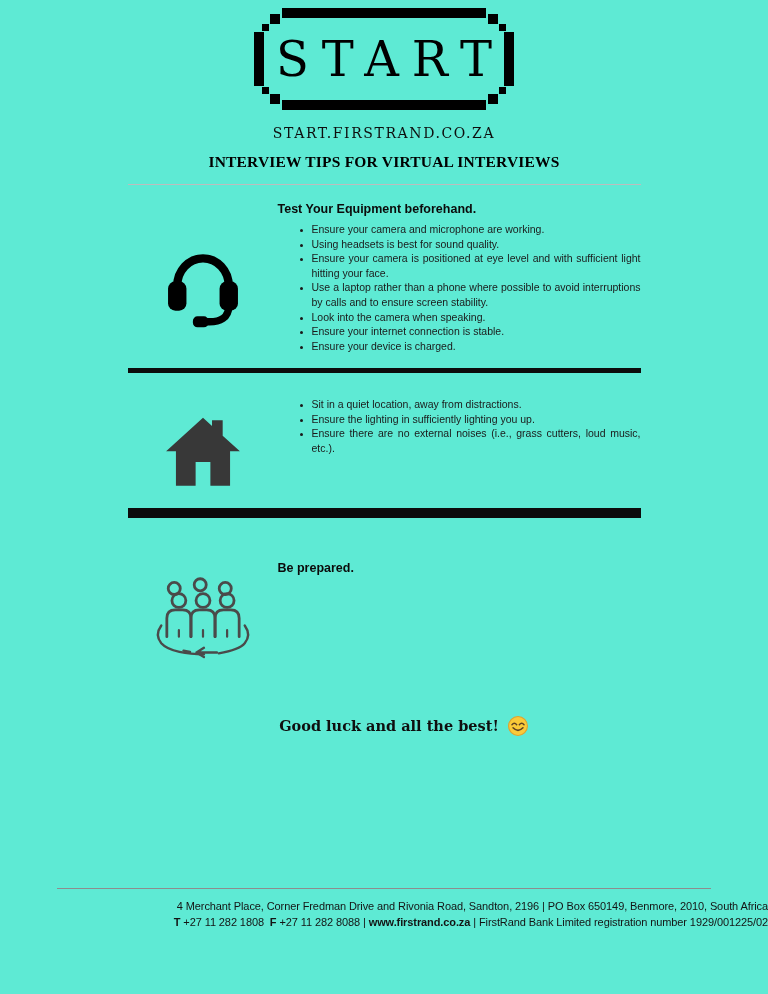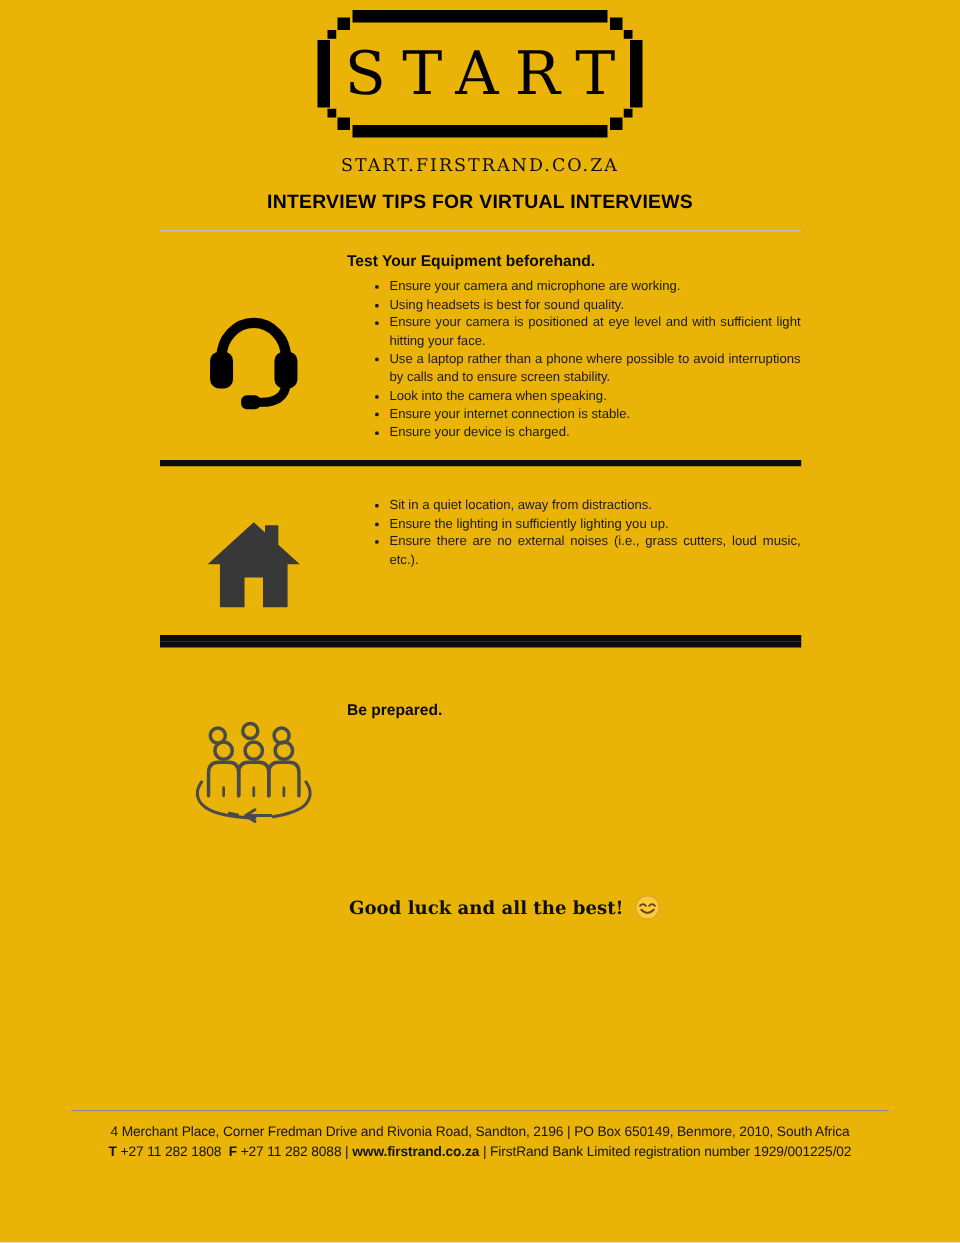--- a/index.html
+++ b/index.html
@@ -1,36 +1,36 @@
 <!DOCTYPE html>
 <html style="--divider-color: #0c0c0c;"><head>
 <meta charset="utf-8">
 <style>
   html,body { margin:0; padding:0; background:#ffffff; }
   .page {
     width:768px; height:994px; margin:0 auto; position:relative;
-    background:#eab308; overflow:hidden;
+    background:#5eead4; overflow:hidden;
     font-family:"Liberation Sans", sans-serif; color:#1d1d1d;
   }
   
   .header { text-align:center; padding-top:6px; }
   .logo-box { position:relative; width:264px; height:106px; margin:0 auto; }
   .logo-frame { position:absolute; left:0; top:0; }
   .logo-text {
     position:absolute; left:0; top:0; right:0; bottom:0;
     display:flex; align-items:center; justify-content:center;
     font-family:"DejaVu Serif", serif; font-size:48px;
     letter-spacing:13px; padding-left:13px; color:#000;
   }
   .site-url {
     margin-top:13px; font-family:"DejaVu Serif", serif;
     font-size:14px; letter-spacing:1.6px; color:#0d0d0d;
   }
   .doc-title {
-    margin-top:12px; font-family:Liberation Sans, sans-serif;
+    margin-top:12px; font-family:Liberation Serif, serif;
     font-size:15.5px; font-weight:bold; letter-spacing:0.2px; color:#000;
   }
   
   .content { width:513px; margin:0 auto; }
   .header-rule { border:0; border-top:1px solid #bdbdbd; margin:13px 0 0 0; }
   .section { display:flex; box-sizing:border-box; }
   .section[data-idx="0"] { min-height:183px; padding-top:17px; }
   .section[data-idx="1"] { min-height:135px; padding-top:24px; }
   .section[data-idx="2"] { min-height:130px; padding-top:36px; }
   .section[data-idx="3"] { min-height:160px; padding-top:43px; }
@@ -47,21 +47,21 @@
   .section.narrow .bullets li { font-size:11px; line-height:1.55; letter-spacing:-0.2px; }
   .divider { height:5px; background:var(--divider-color,#0c0c0c); }
   
   .closing {
     text-align:center; margin-top:37px; padding-left:40px;
     font-family:"DejaVu Serif", serif; font-size:14.5px; font-weight:bold; color:#0f0f0f;
   }
   .closing .emoji { display:inline-block; }
   .closing .emoji svg { vertical-align:-6px; margin-left:8px; }
   
-  .footer { position:absolute; top:888px; left:0; width:100%; text-align:center; }
+  .footer { position:absolute; top:888px; left:0; width:100%; text-align:right; }
   .footer-rule { border:0; border-top:1px solid #8d8d8d; width:654px; margin:0 auto; }
   .footer-line { font-size:11px; color:#141414; letter-spacing:-0.1px; }
   .footer-line.address { margin-top:11px; }
   .footer-line.contact { margin-top:4px; white-space:pre-wrap; }
   .footer-disclaimer { margin-top:16px; font-size:8.5px; color:#232323; }
 </style>
 </head>
 <body>
 
 <div class="page">

